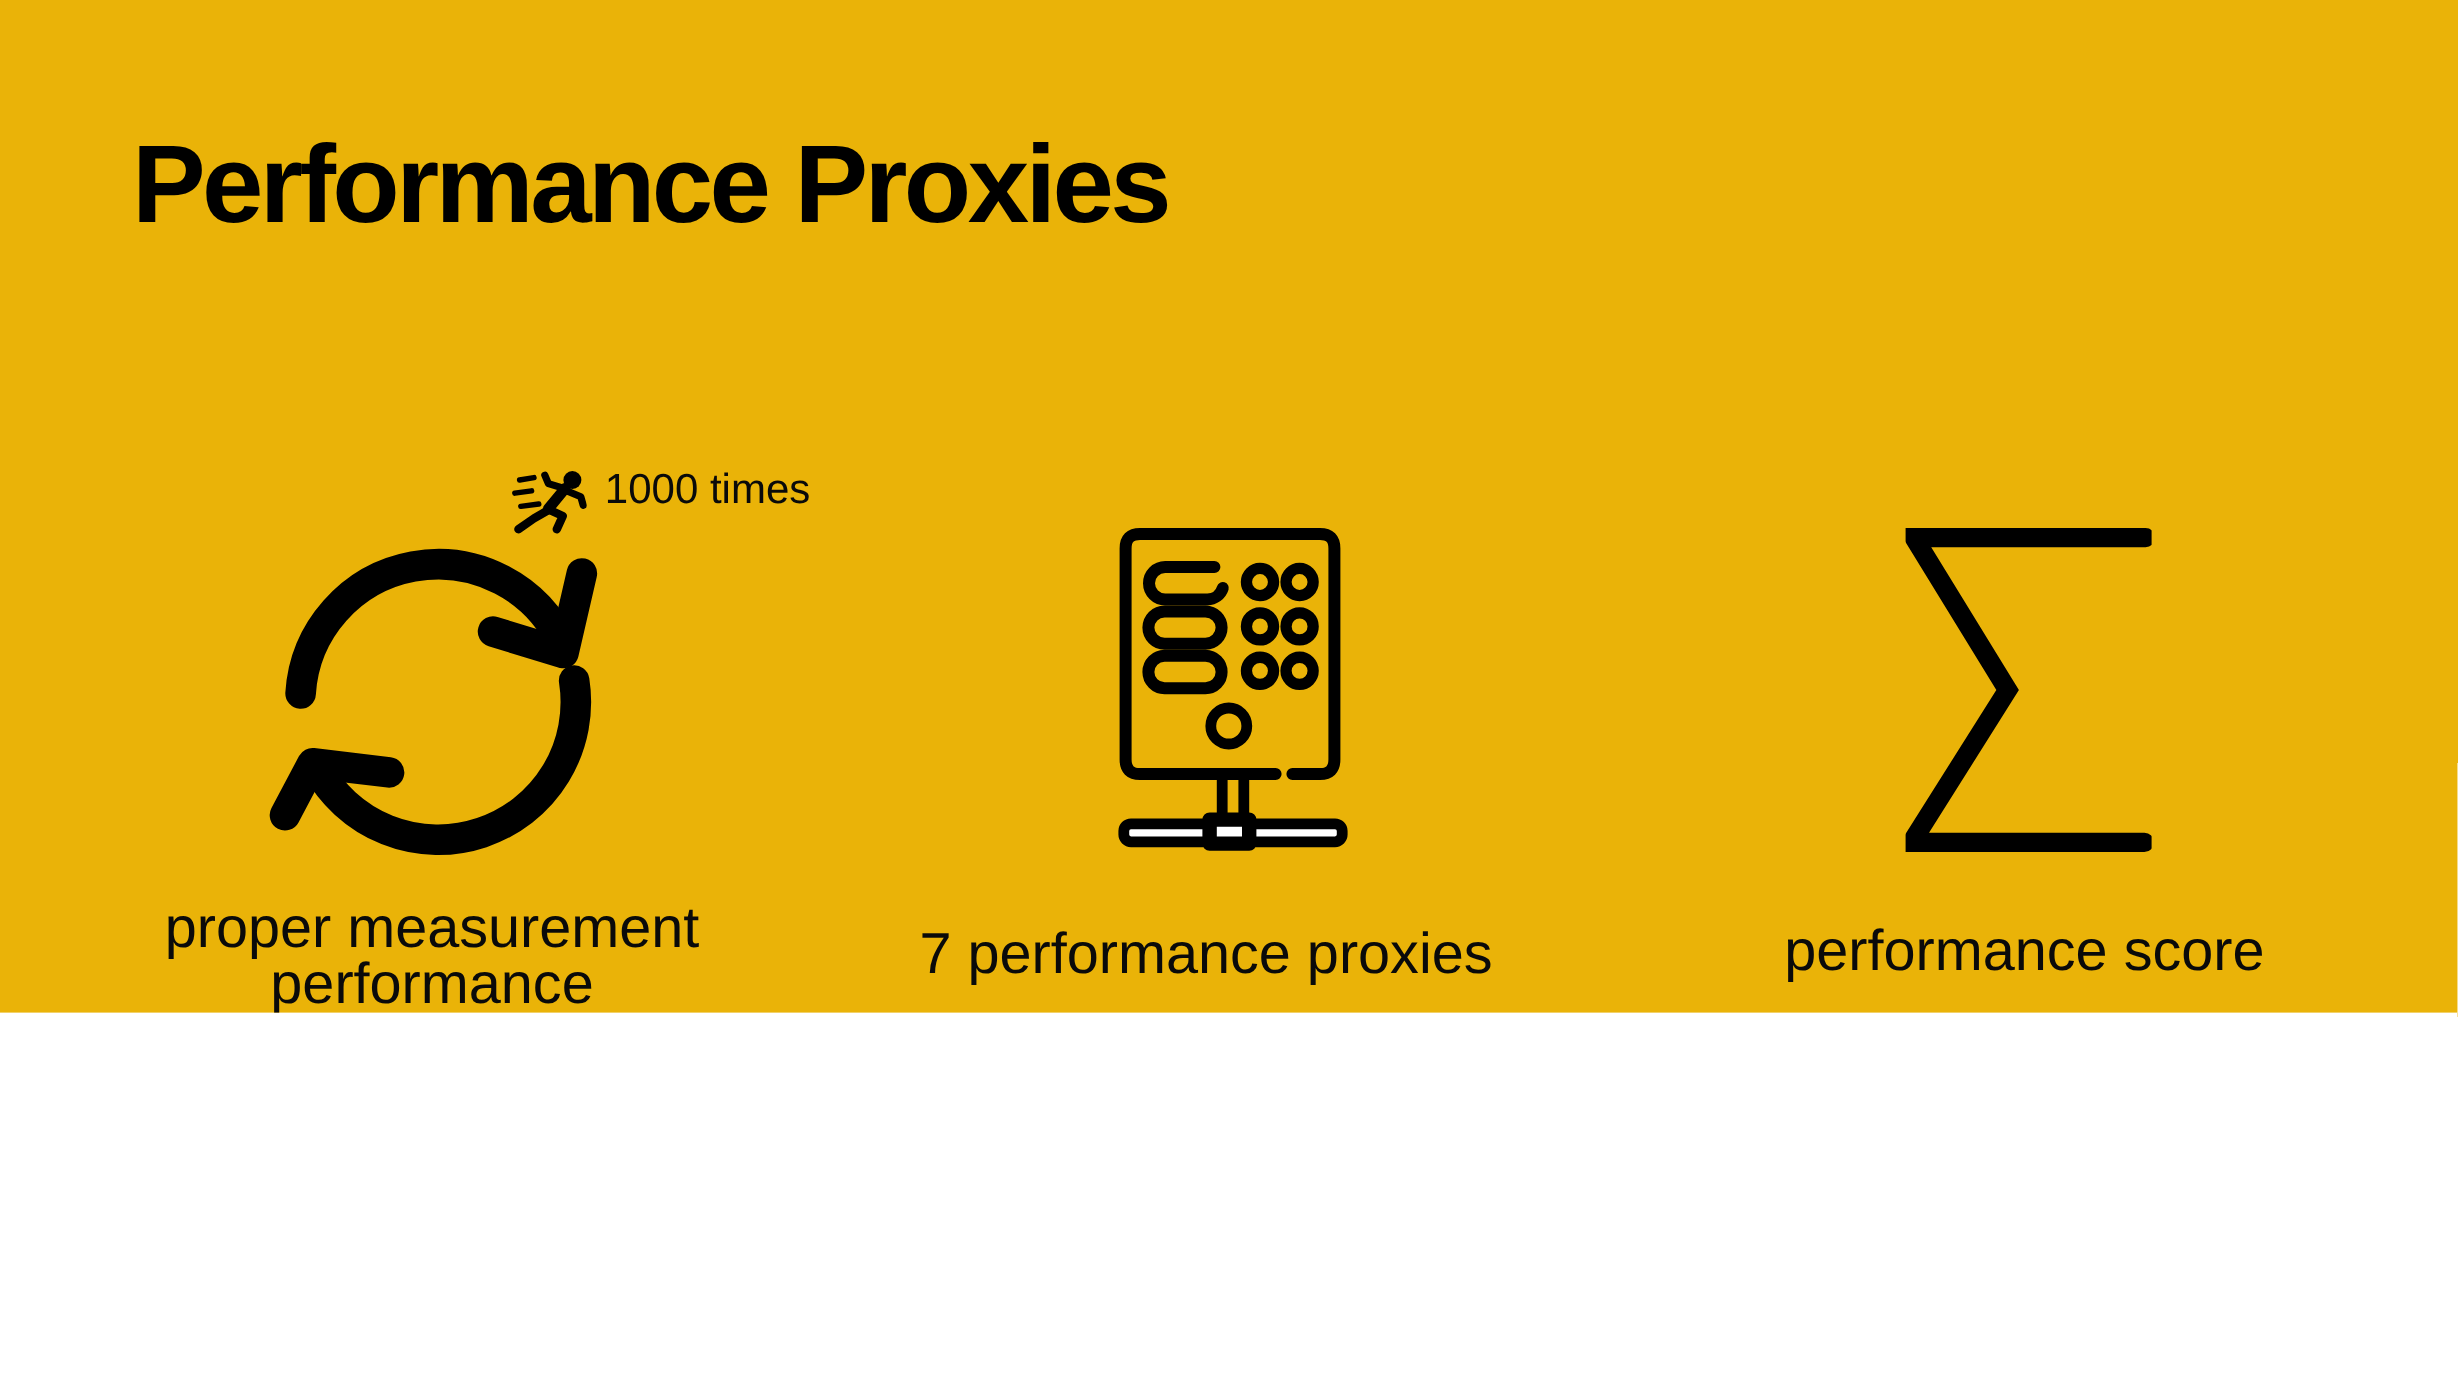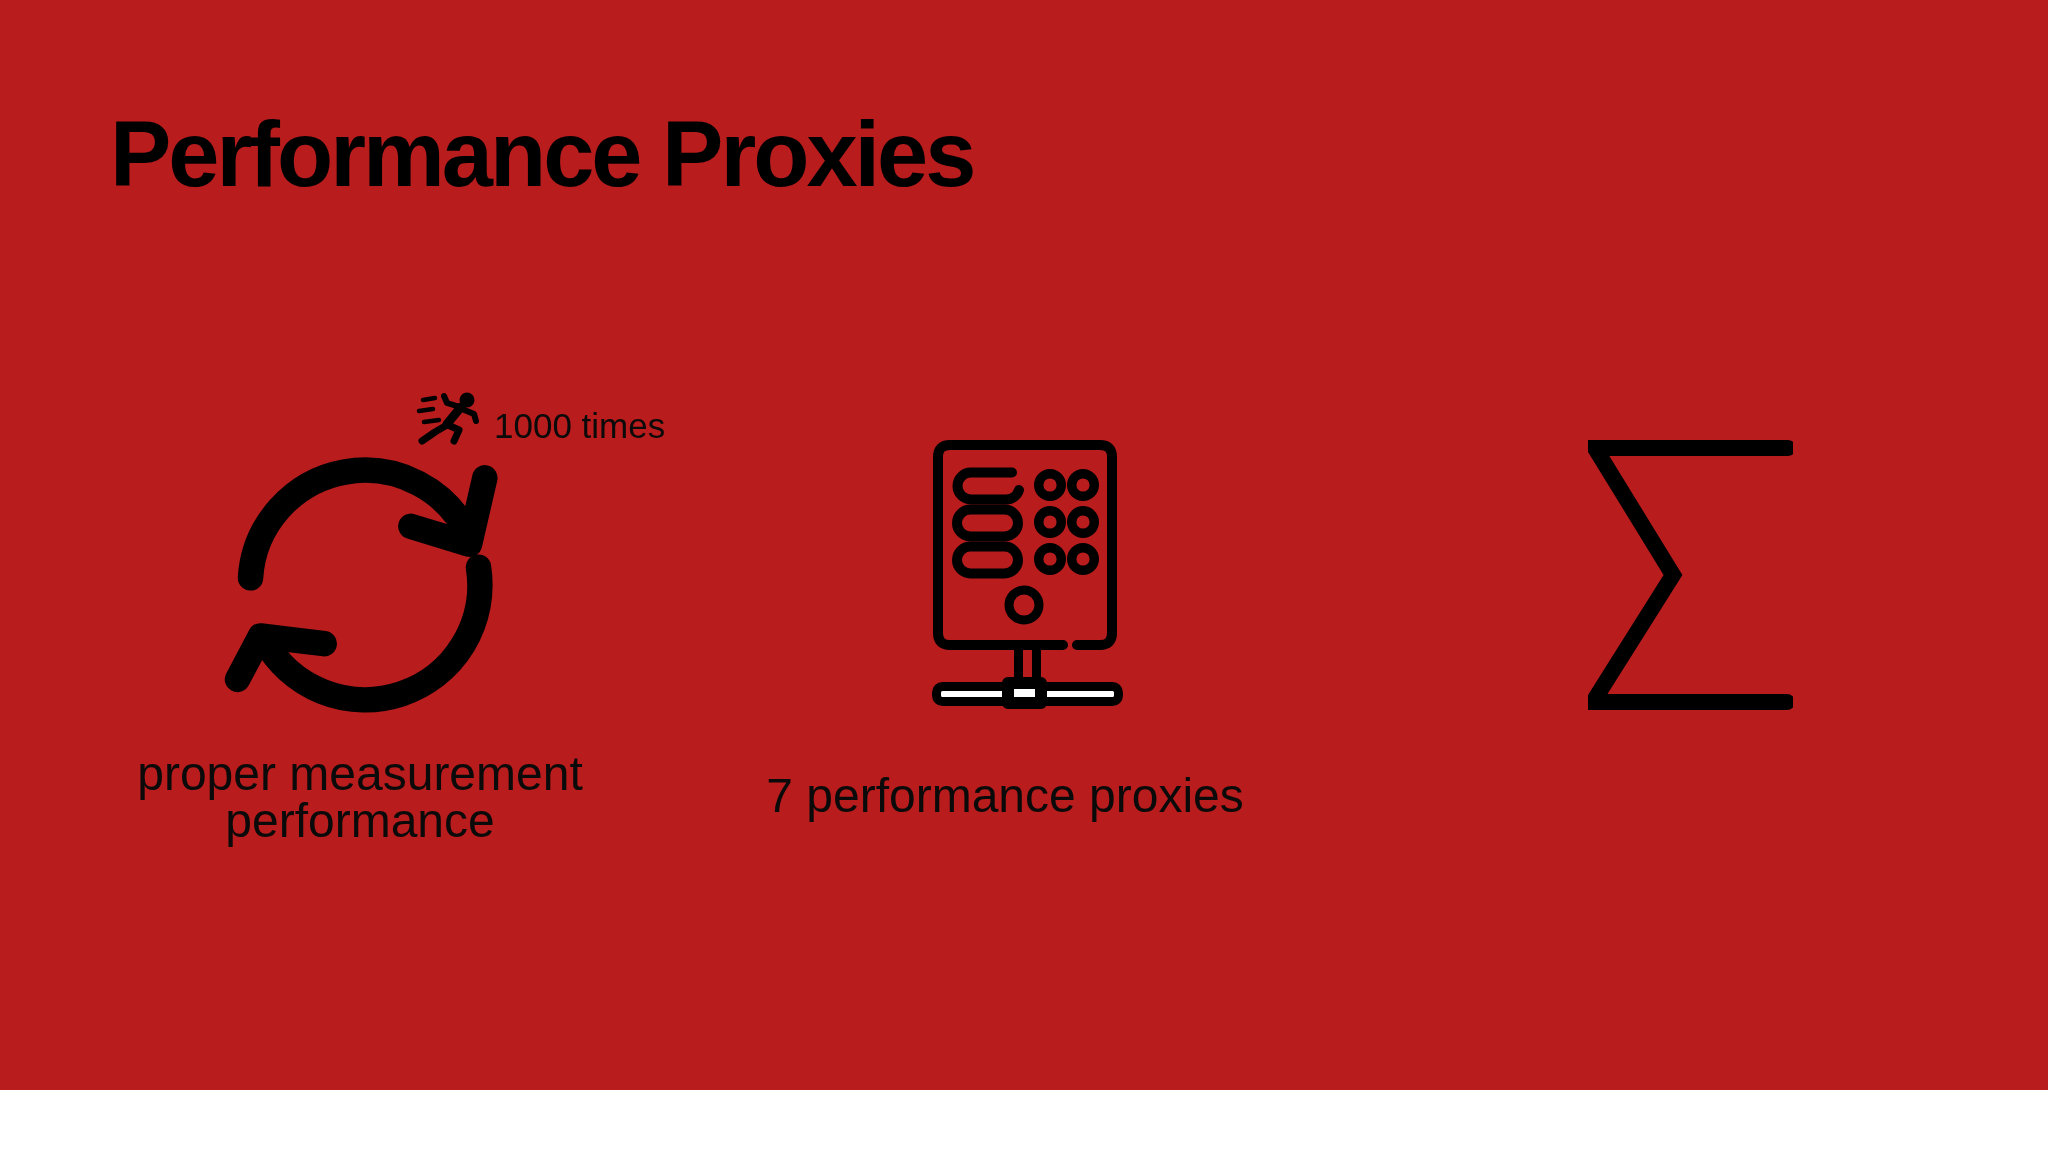--- a/index.html
+++ b/index.html
@@ -1,29 +1,29 @@
 <!DOCTYPE html>
 <html><head>
 <meta charset="utf-8">
 <style>
   html,body { margin:0; padding:0; background:#fff; }
   .slide {
-    position:relative; width:2048px; height:1090px;
-    background:#b91c1c; overflow:hidden;
+    position:relative; width:2048px; height:844px;
+    background:#eab308; overflow:hidden;
     font-family:"Liberation Sans","DejaVu Sans",sans-serif;
     color:#000;
   }
   .title {
     position:absolute; left:110px; top:108px; margin:0;
     font-size:92px; font-weight:700; letter-spacing:-3px; line-height:1;
     color:#000; white-space:nowrap;
   }
   .badge {
-    position:absolute; left:415px; top:388px;
-    display:flex; align-items:flex-end; gap:15px; height:58px;
+    position:absolute; left:425px; top:388px;
+    display:flex; align-items:flex-start; gap:15px; height:58px;
   }
   .badge-label { font-size:35px; color:#0a0a0a; white-space:nowrap; }
   .icon-refresh { position:absolute; left:212px; top:432px; }
   .icon-server  { position:absolute; left:928px; top:438px; }
   .icon-sigma   { position:absolute; left:1588px; top:440px; }
   .caption {
     position:absolute; width:500px; text-align:center;
     font-size:48px; line-height:47px; color:#0a0a0a;
   }
   .c1 { left:110px;  top:750px; }
@@ -83,14 +83,15 @@
     <circle cx="96" cy="167" r="15" stroke-width="9"></circle>
 
     <rect x="8.5" y="248.5" width="182" height="15" rx="6" stroke-width="9" fill="#ffffff"></rect>
     <rect x="80" y="245" width="33" height="20" stroke-width="12" fill="#ffffff"></rect>
   </svg>
   <div class="caption c2">7 performance proxies</div>
 
   <svg class="icon-sigma" width="205" height="270" viewBox="0 0 205 270" aria-hidden="true" fill="none" stroke="#000" stroke-width="16" stroke-linecap="round" stroke-linejoin="miter">
     <path d="M 200,8 L 7,8 L 85,135 L 5,262 L 199,262"></path>
   </svg>
+  <div class="caption c3">performance score</div>
 
 </div>
 
 </body></html>

